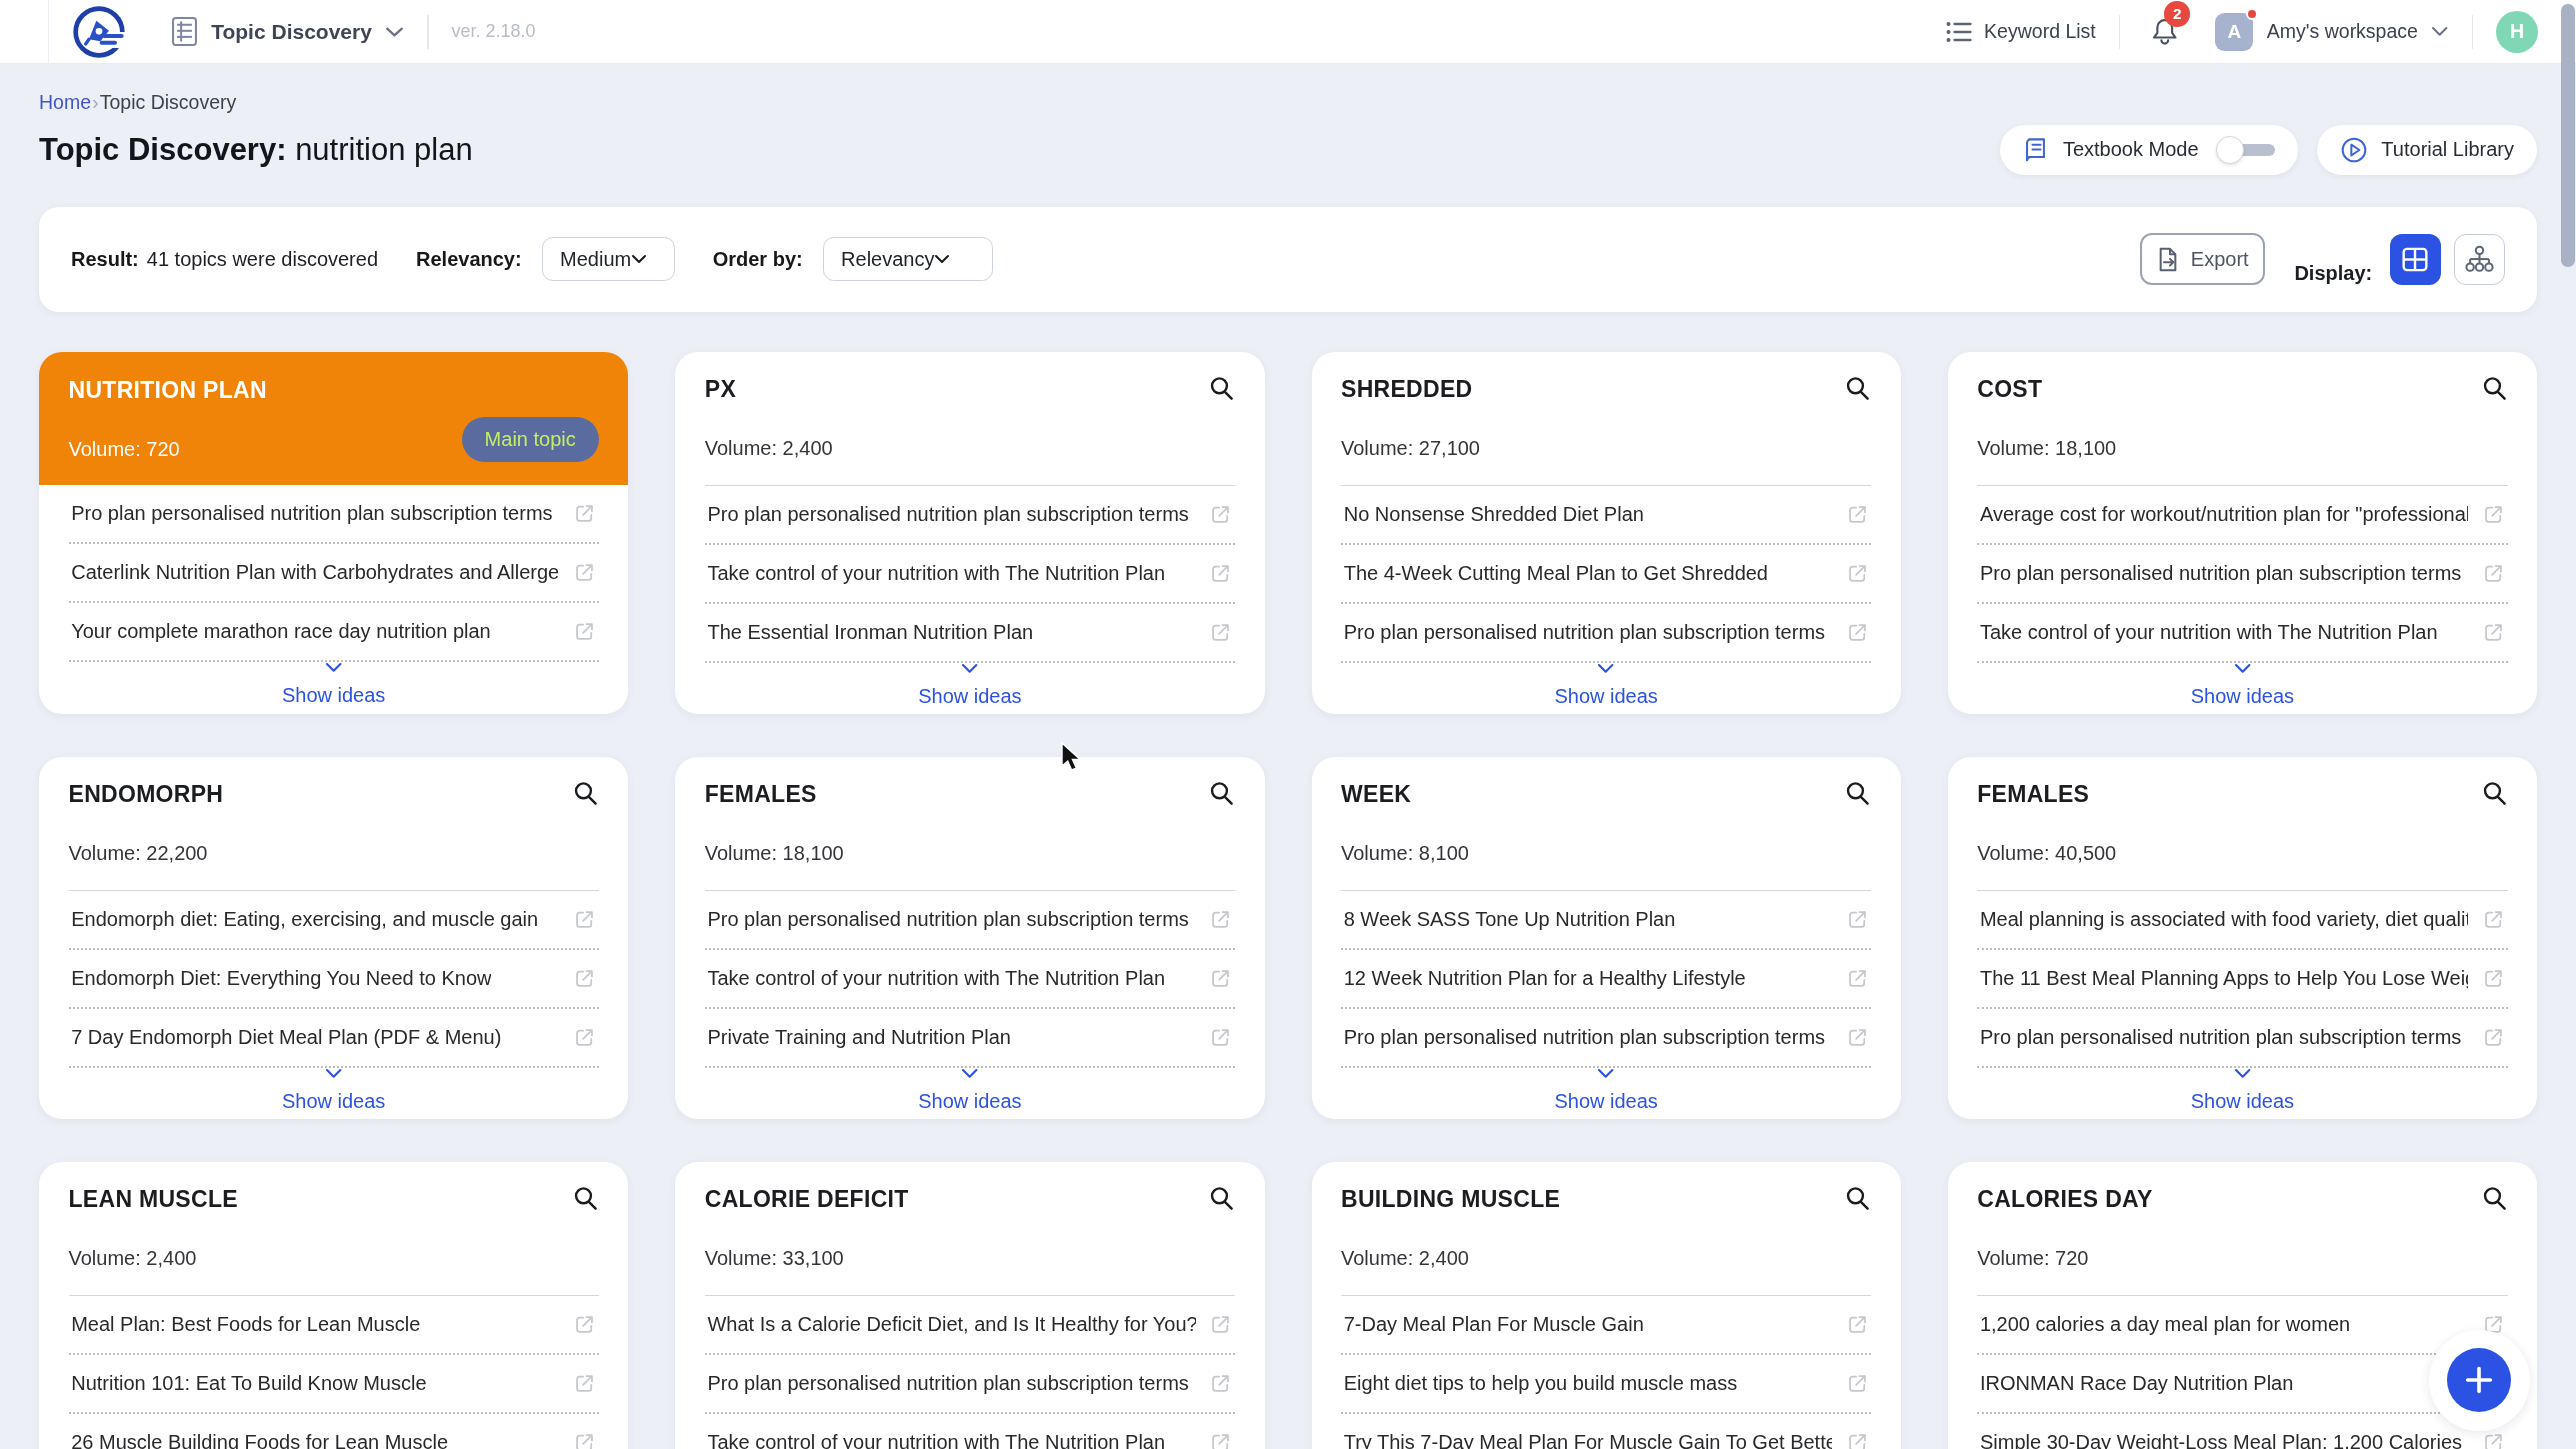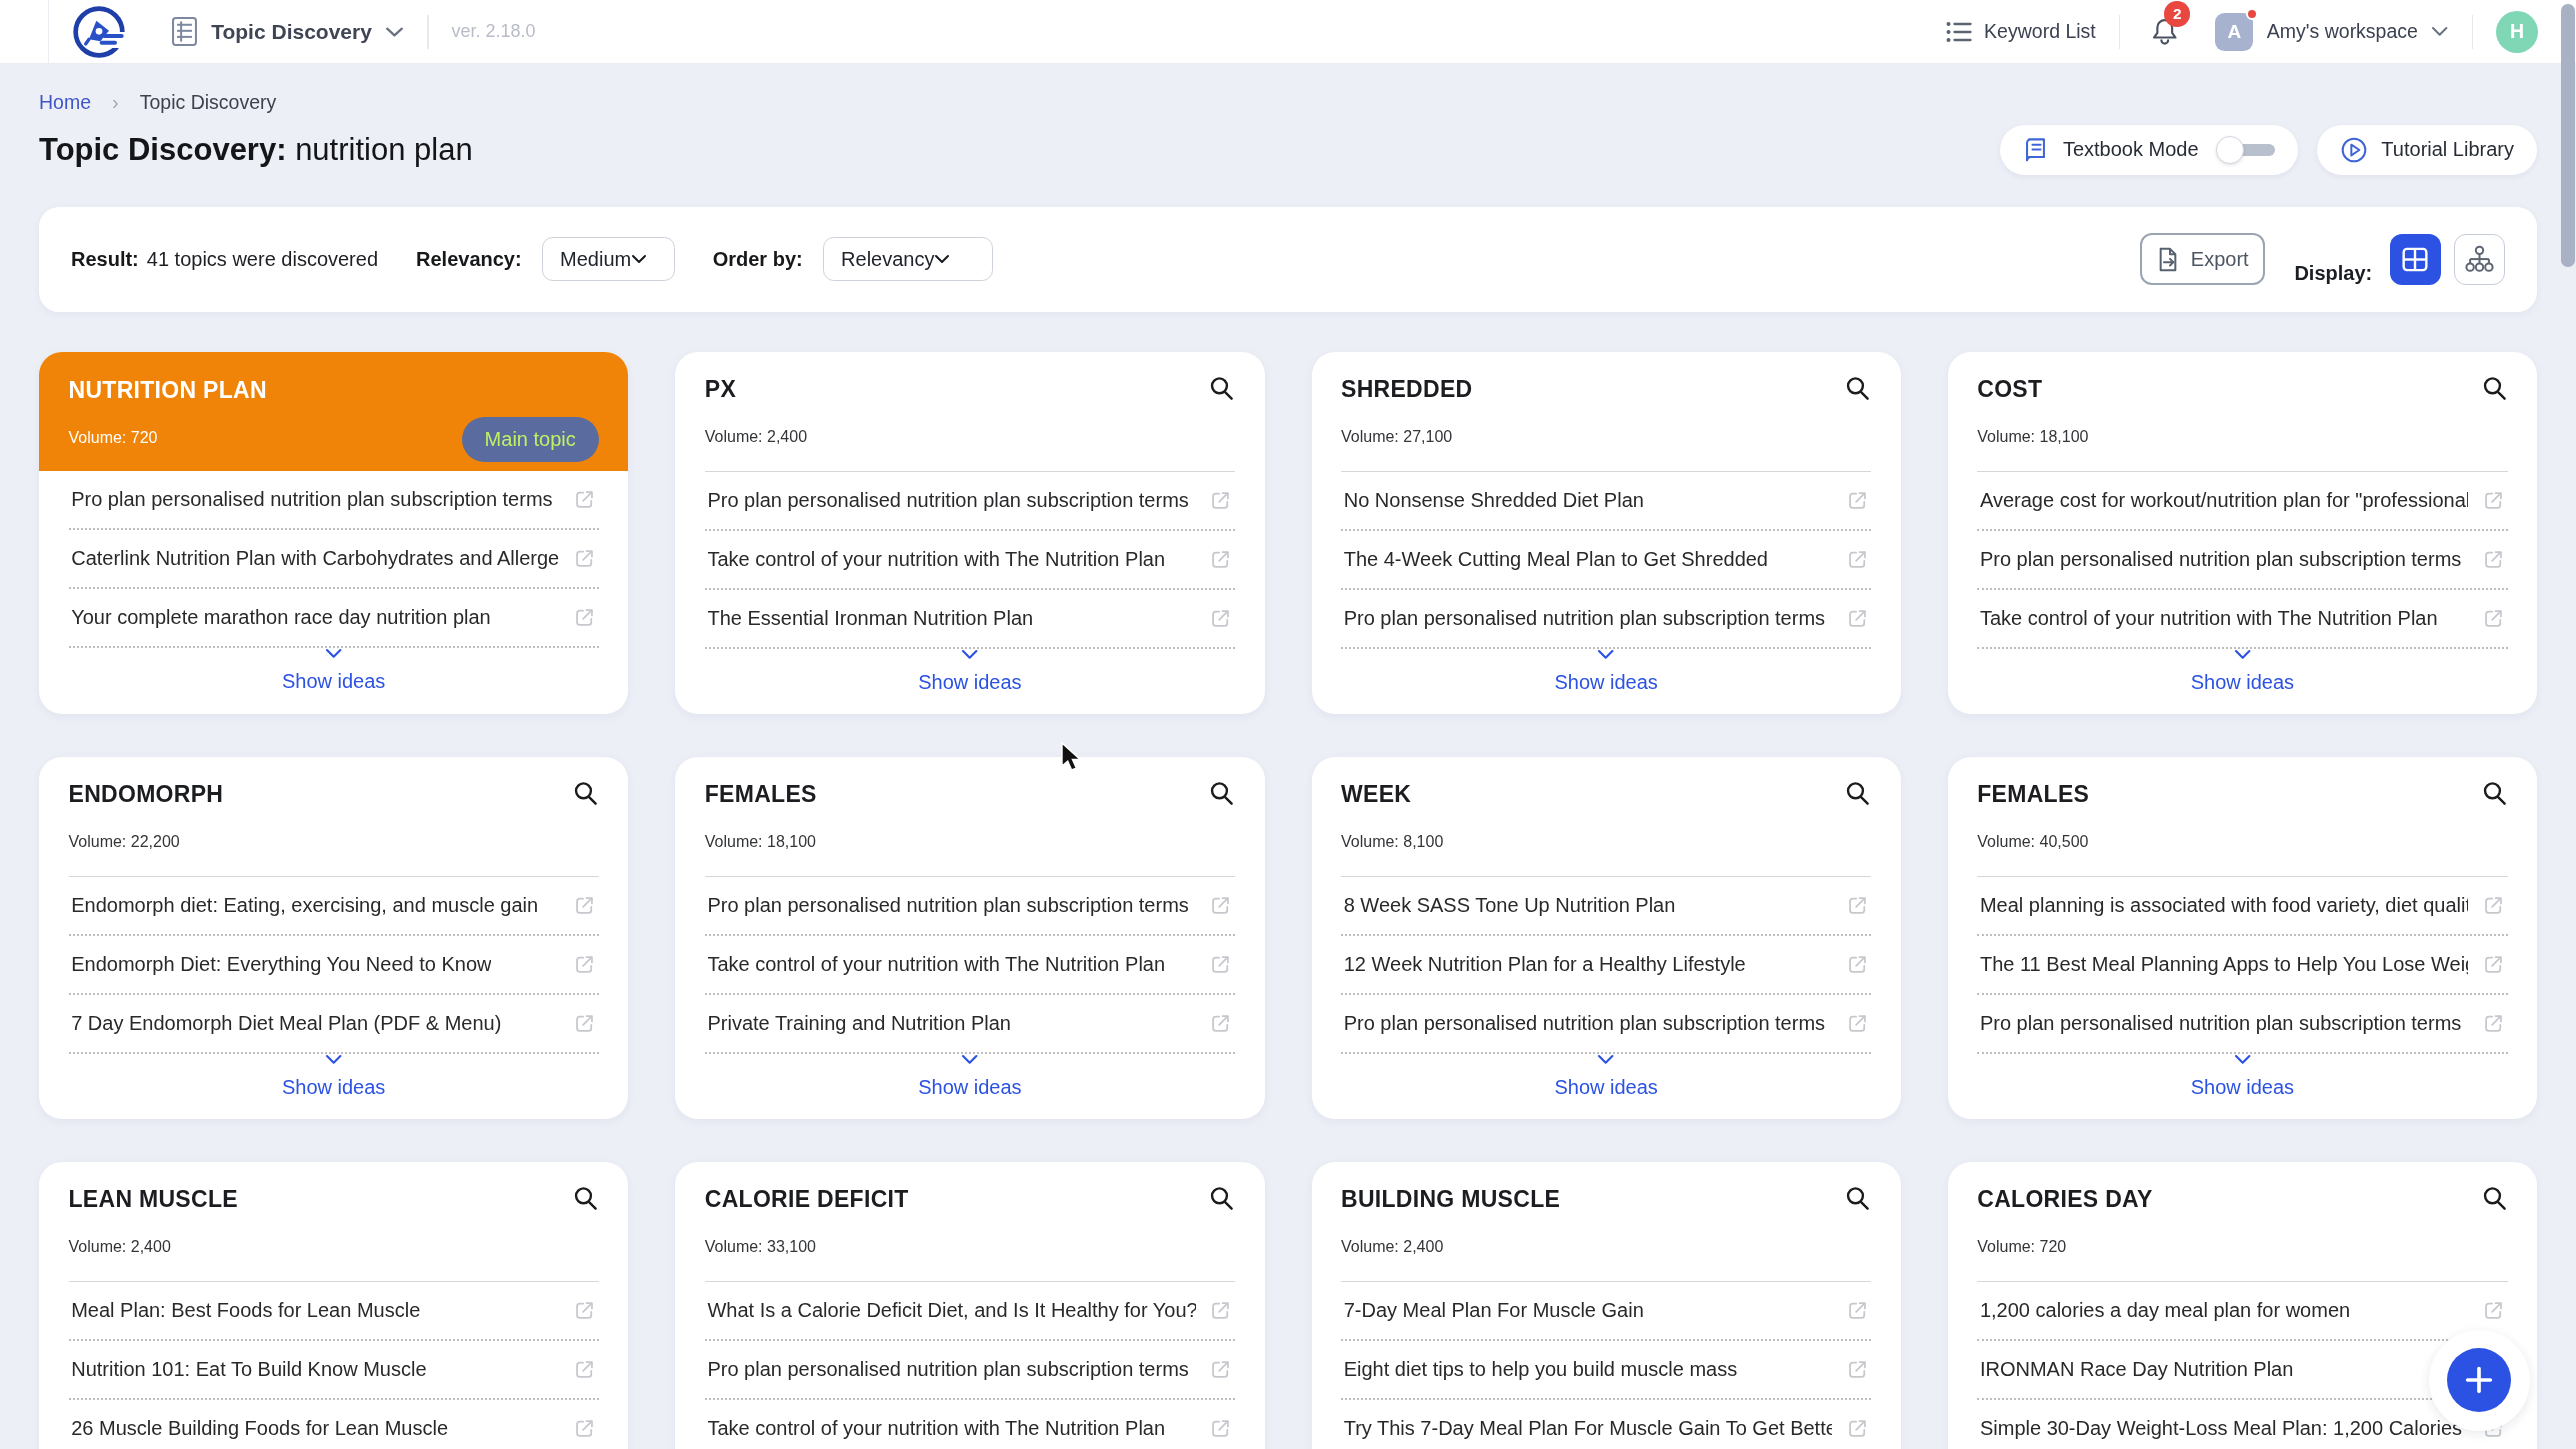--- a/index.html
+++ b/index.html
@@ -23,21 +23,21 @@
   .bell-wrap{position:relative;margin:0 6.7px;cursor:pointer;display:flex;align-items:center;}
   .bell-badge{position:absolute;top:-14.8px;right:-10.7px;min-width:25.5px;height:25.5px;border-radius:12.7px;background:var(--notification_red,#e8483f);color:#fff;font-size:15.4px;font-weight:700;display:flex;align-items:center;justify-content:center;}
   .ws{display:flex;align-items:center;gap:13.4px;margin-left:29.5px;cursor:pointer;}
   .avatar-a{position:relative;width:38px;height:38px;border-radius:9.4px;background:var(--avatar_grey_blue,#a7b2ce);color:#fff;font-weight:700;font-size:19px;display:flex;align-items:center;justify-content:center;}
   .avatar-a .dot{position:absolute;top:-4.7px;right:-4.7px;width:12px;height:12px;border-radius:50%;background:var(--notification_red,#e8483f);border:2.7px solid #fff;}
   .ws-label{font-size:19.5px;color:#3a4150;}
   .avatar-h{width:42px;height:42px;border-radius:50%;background:var(--avatar_teal,#7fd7b5);color:#fff;font-weight:700;font-size:19.5px;display:flex;align-items:center;justify-content:center;cursor:pointer;}
 
   
   main{padding:0 39px;}
-  .breadcrumb{margin-top:27px;display:flex;align-items:center;gap:21px;font-size:19.5px;}
+  .breadcrumb{margin-top:27px;display:flex;align-items:center;gap:1px;font-size:19.5px;}
   .bc-home{color:#4156c6;cursor:pointer;}
   .bc-sep{color:#a4a9b4;font-size:20px;}
   .bc-cur{color:#3d424e;}
   .title-row{margin-top:10.7px;display:flex;align-items:center;justify-content:space-between;}
   .page-title{font-size:31px;font-weight:400;color:#141519;}
   .page-title b{font-weight:800;}
   .head-actions{display:flex;gap:19px;}
   .pill{height:50px;background:#fff;border-radius:25px;display:flex;align-items:center;gap:13.4px;padding:0 23px;font-size:20px;color:#272c36;box-shadow:0 2px 6.7px rgba(25,35,70,.06);cursor:pointer;}
   .toggle{position:relative;width:59px;height:29.5px;margin-left:4px;}
   .toggle .track{position:absolute;right:0;top:9.4px;width:43px;height:11.4px;border-radius:6px;background:#b8bfcd;}
@@ -57,21 +57,21 @@
   .disp-label{font-weight:700;margin:0 17.4px 0 29.5px;color:#1b1e25;}
   .disp-btn{width:51px;height:51px;border-radius:12px;display:flex;align-items:center;justify-content:center;cursor:pointer;}
   .disp-grid{background:var(--accent_blue,#2b52e2);}
   .disp-tree{background:#fff;border:1.3px solid #c6ccd7;margin-left:13.4px;}
 
   
   .grid{display:grid;grid-template-columns:repeat(4,1fr);column-gap:47px;row-gap:43px;grid-auto-rows:362px;margin-top:40px;}
   .card{display:flex;flex-direction:column;background:#fff;border-radius:23px;box-shadow:0 2.7px 9.4px rgba(20,30,70,.05);overflow:hidden;}
   .card-head{position:relative;padding:24px 29.5px 0;}
   .c-title{font-size:23px;font-weight:800;letter-spacing:0.3px;color:#1c1d20;white-space:nowrap;}
-  .c-vol{margin-top:25px;font-size:16px;color:#333538;}
+  .c-vol{margin-top:34px;font-size:20px;color:#333538;}
   .search-ic{position:absolute;top:23px;right:29.5px;cursor:pointer;}
   .badge{display:none;}
   .main .badge{display:inline-flex;position:absolute;top:27px;right:29.5px;background:var(--badge_slate,#5a6b9f);color:#bef264;font-size:20px;border-radius:670px;padding:11.4px 23px;margin-top:38px;}
   .main .card-head{background:var(--orange,#ef8408);padding:25.5px 29.5px 24px;}
   .main .c-title,.main .c-vol{color:#fff;}
   .c-divider{border-top:1.3px solid #d7d7db;margin:25.5px 29.5px 0;}
   .links{padding:0 29.5px;}
   .link-row{display:flex;align-items:center;justify-content:space-between;gap:13.4px;padding:17px 2.7px;border-bottom:2px dotted #bcbcc1;cursor:pointer;}
   .link-text{font-size:20px;color:#29292c;white-space:nowrap;overflow:hidden;}
   .show-ideas{margin:auto auto 27px;display:flex;align-items:center;gap:10.7px;color:var(--accent_blue,#2b52e2);font-size:20px;cursor:pointer;flex-direction:column;}

